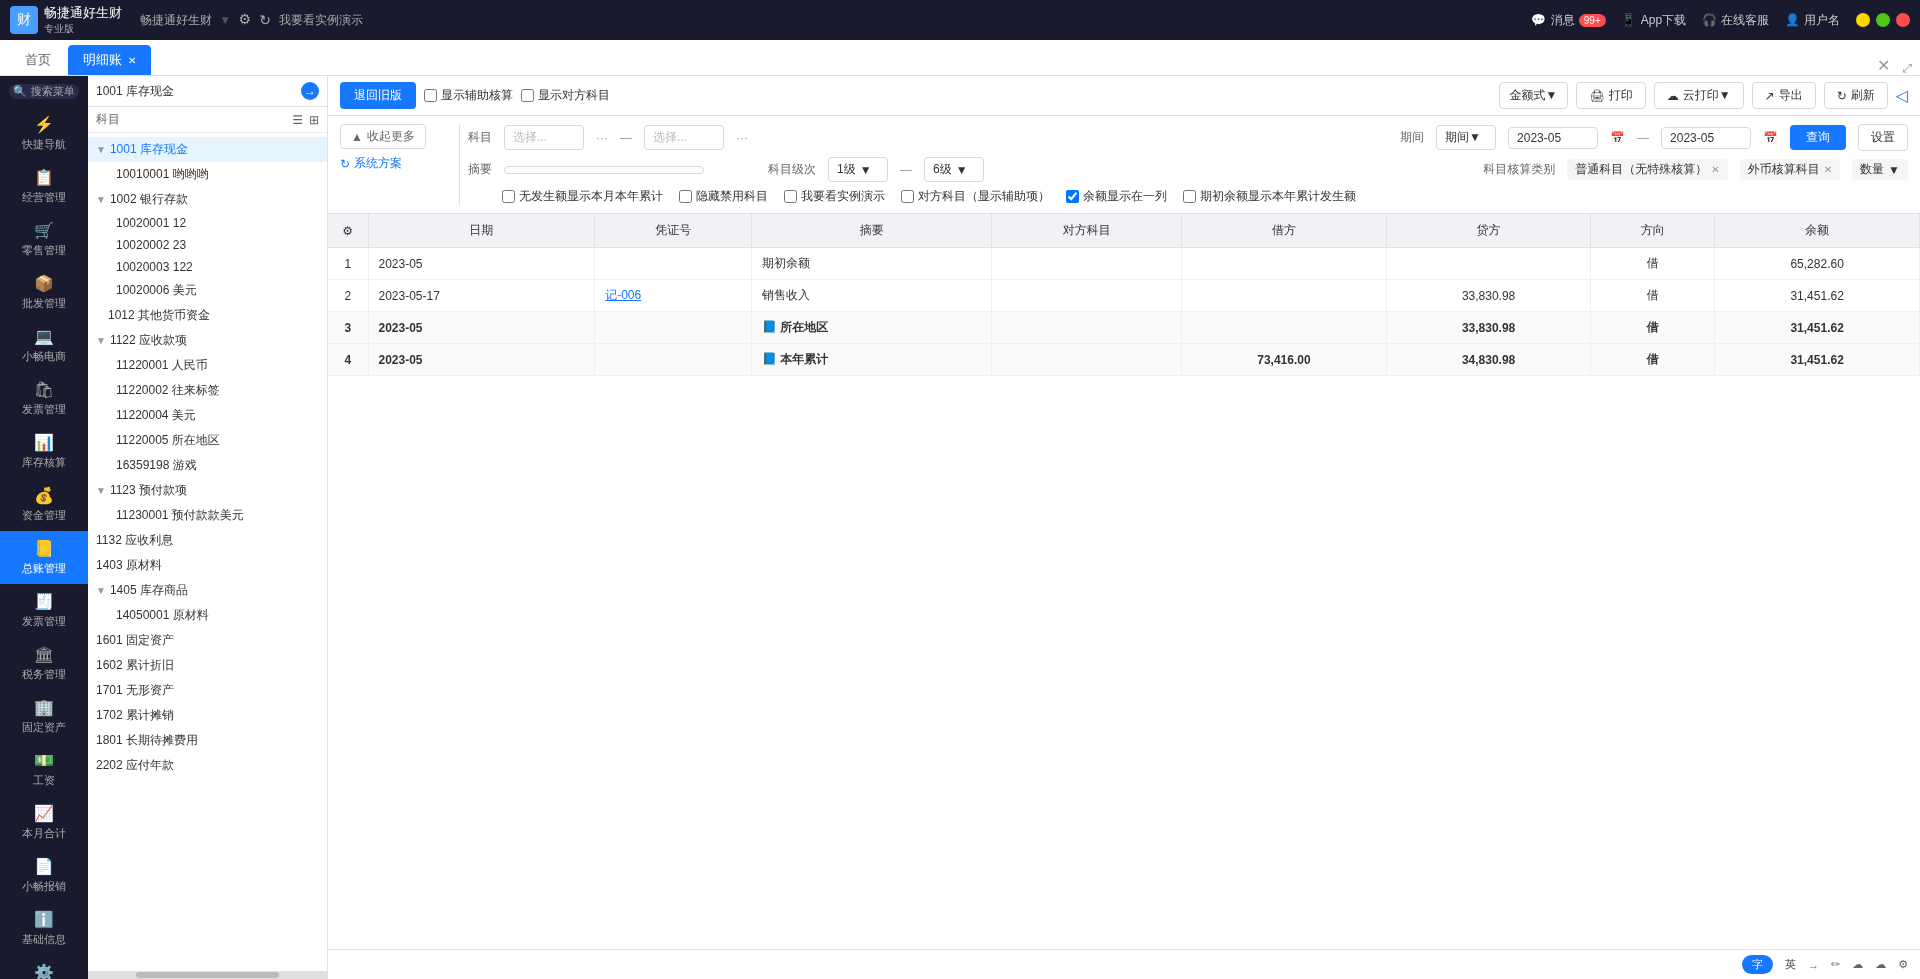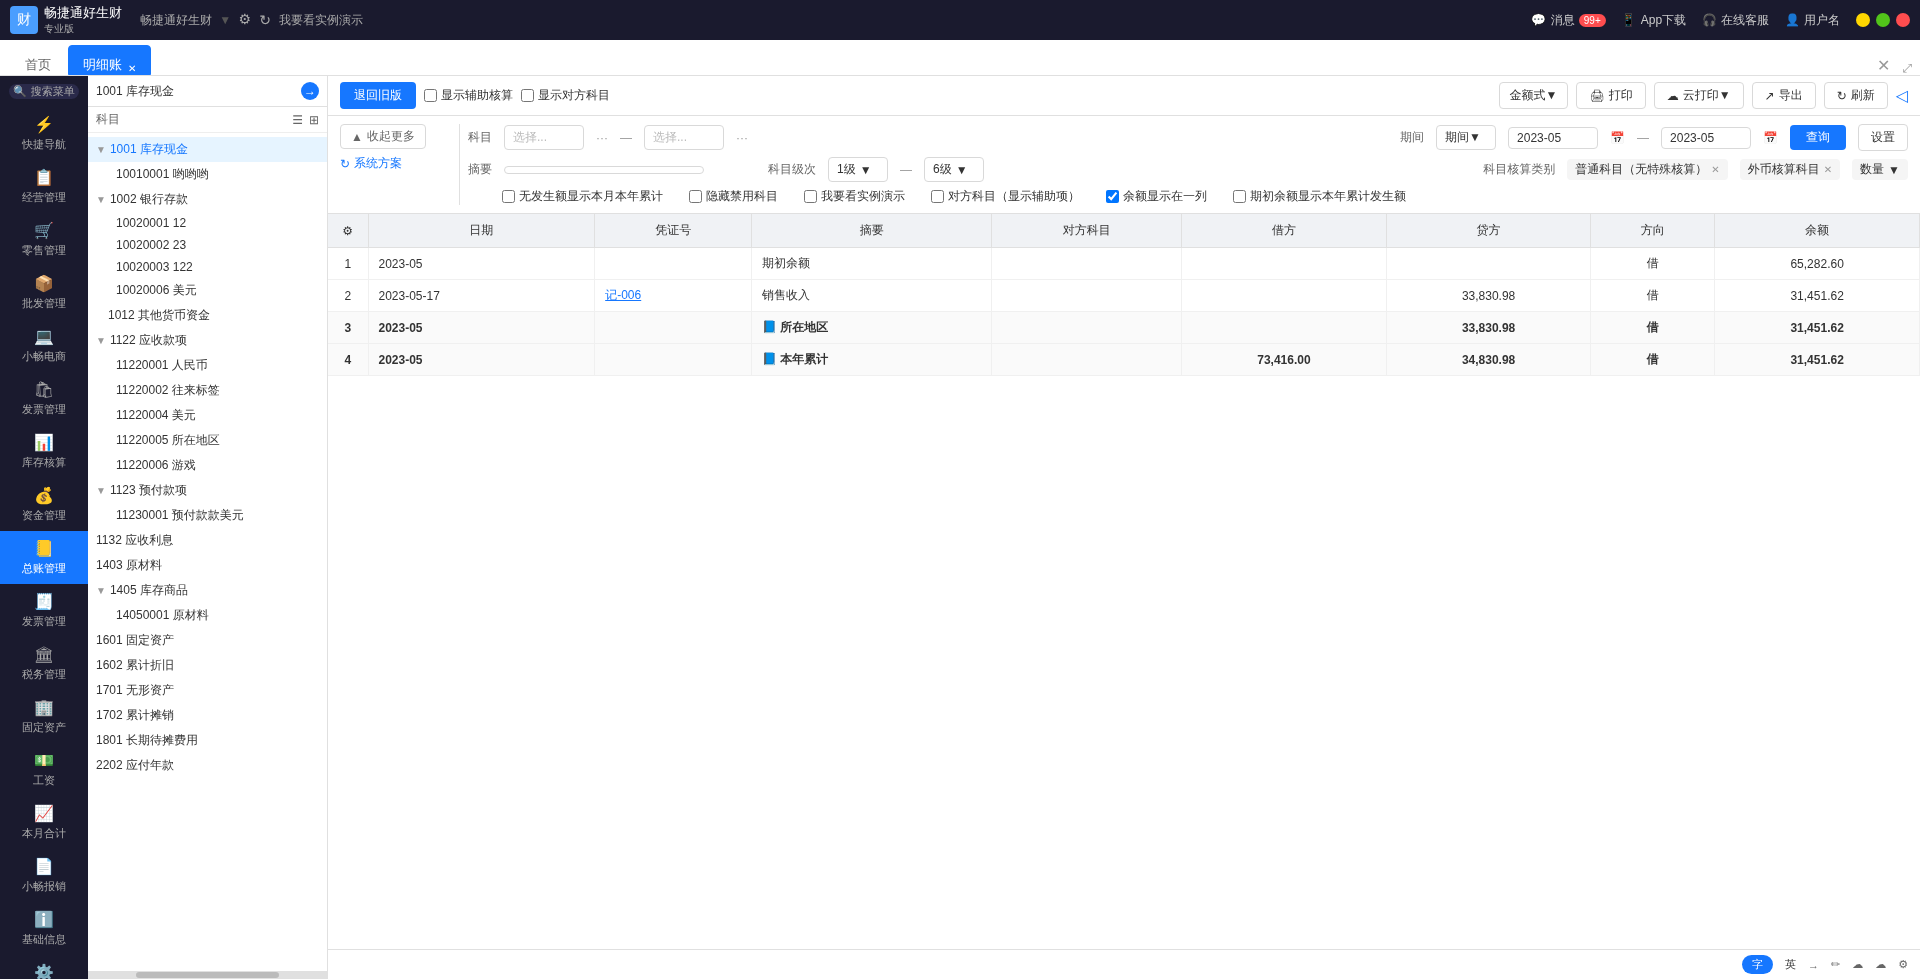--- a/index.html
+++ b/index.html
@@ -38,21 +38,21 @@
       border-bottom: 1px solid #e0e0e0;
       display: flex;
       align-items: flex-end;
       padding-left: 10px;
       gap: 2px;
     }
     .tab {
       height: 30px;
       padding: 0 14px;
       display: flex;
-      align-items: flex-end;
+      align-items: center;
       gap: 6px;
       border-radius: 4px 4px 0 0;
       cursor: pointer;
       font-size: 13px;
       color: #666;
       border: 1px solid transparent;
     }
     .tab.active {
       background: #1677ff;
       color: #fff;
@@ -317,21 +317,21 @@
       color: #333;
       border: 1px solid #d9d9d9;
       border-radius: 4px;
       padding: 4px 12px;
       cursor: pointer;
       font-size: 12px;
     }
     .filter-checkboxes {
       display: flex;
       align-items: flex-start;
-      gap: 26px;
+      gap: 16px;
       flex-wrap: wrap;
       padding-left: 34px;
     }
     .filter-checkbox {
       display: flex;
       align-items: center;
       gap: 4px;
       font-size: 12px;
       color: #333;
     }
@@ -617,21 +617,21 @@
       <div class="tree-item">
         <span class="indent" style="width:16px;"></span>
         <span>11220004 美元</span>
       </div>
       <div class="tree-item">
         <span class="indent" style="width:16px;"></span>
         <span>11220005 所在地区</span>
       </div>
       <div class="tree-item">
         <span class="indent" style="width:16px;"></span>
-        <span>11220006 游戏</span>
+        <span>16359198 游戏</span>
       </div>
       <div class="tree-item group">
         <span class="tree-toggle">▼</span>
         <span>1123 预付款项</span>
       </div>
       <div class="tree-item">
         <span class="indent" style="width:16px;"></span>
         <span>11230001 预付款款美元</span>
       </div>
       <div class="tree-item">

